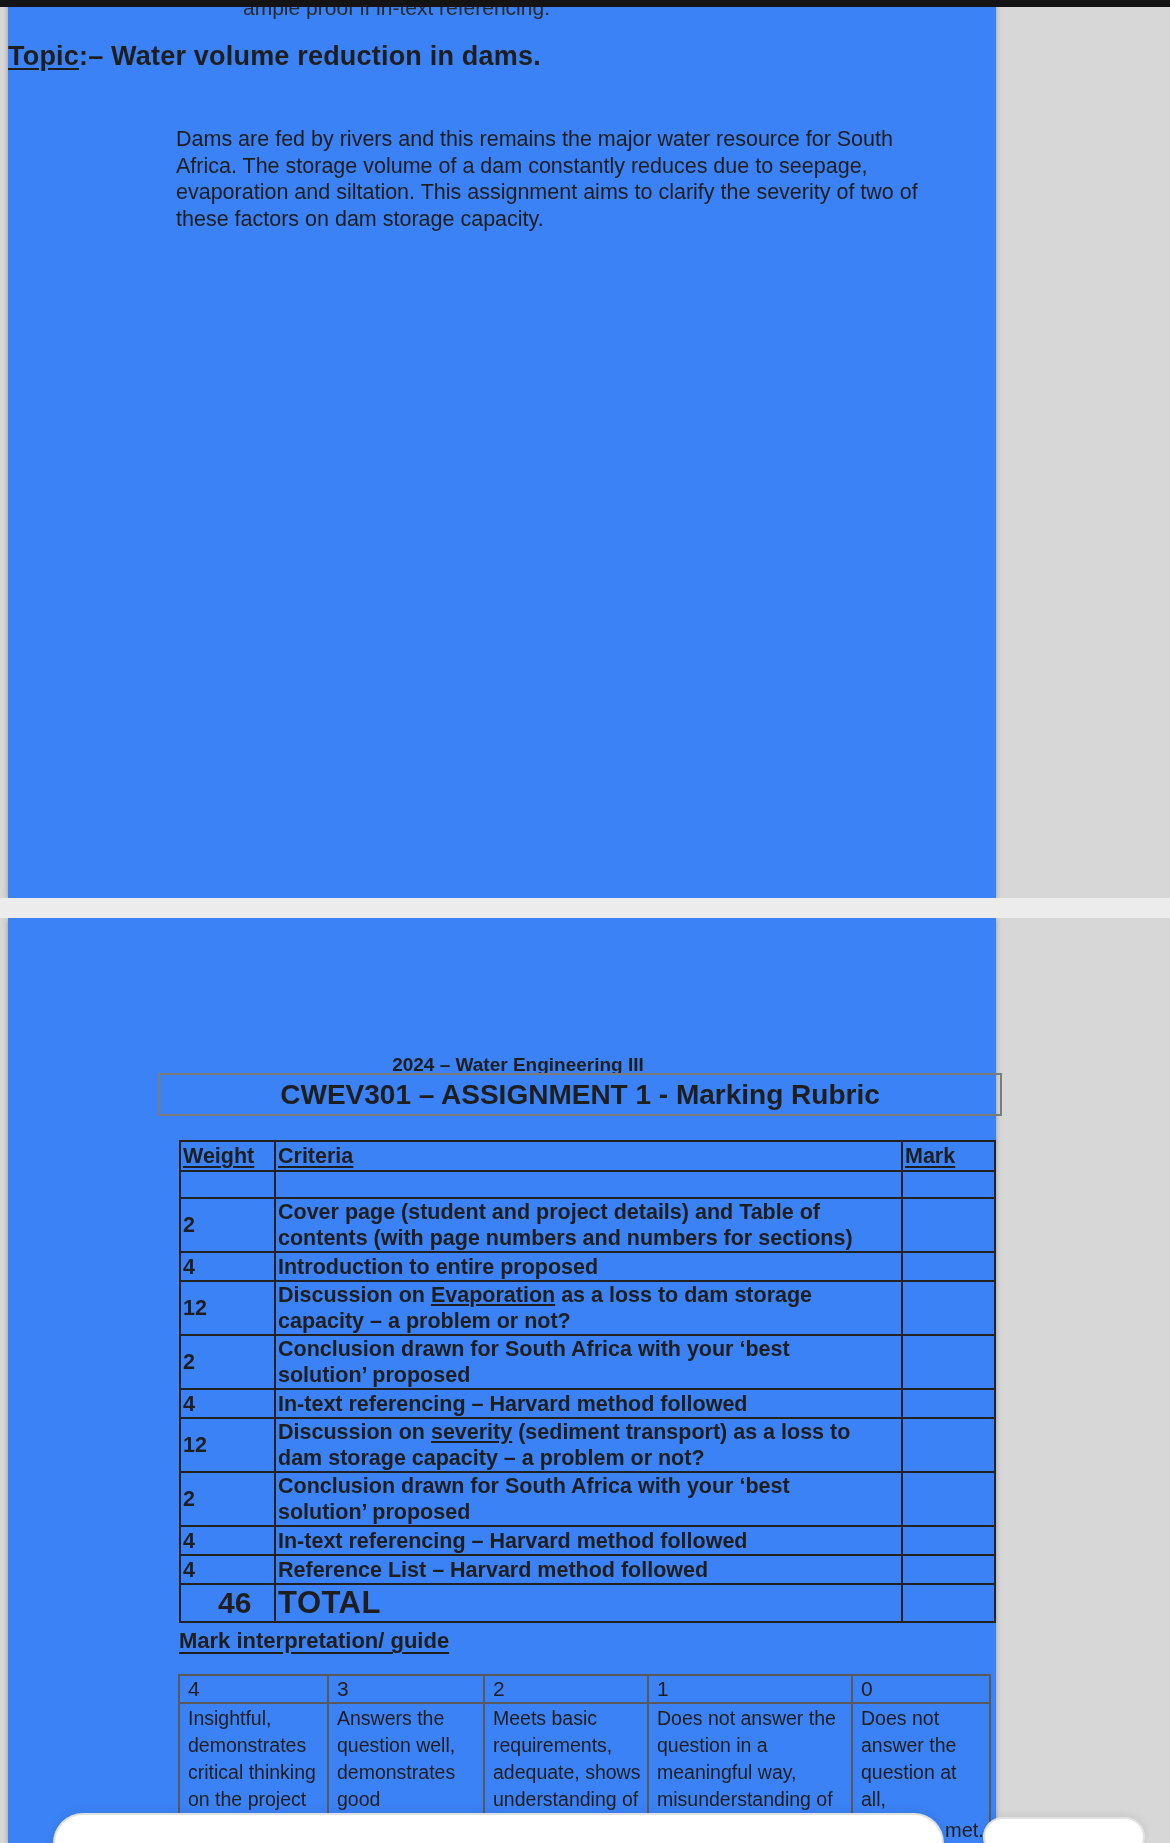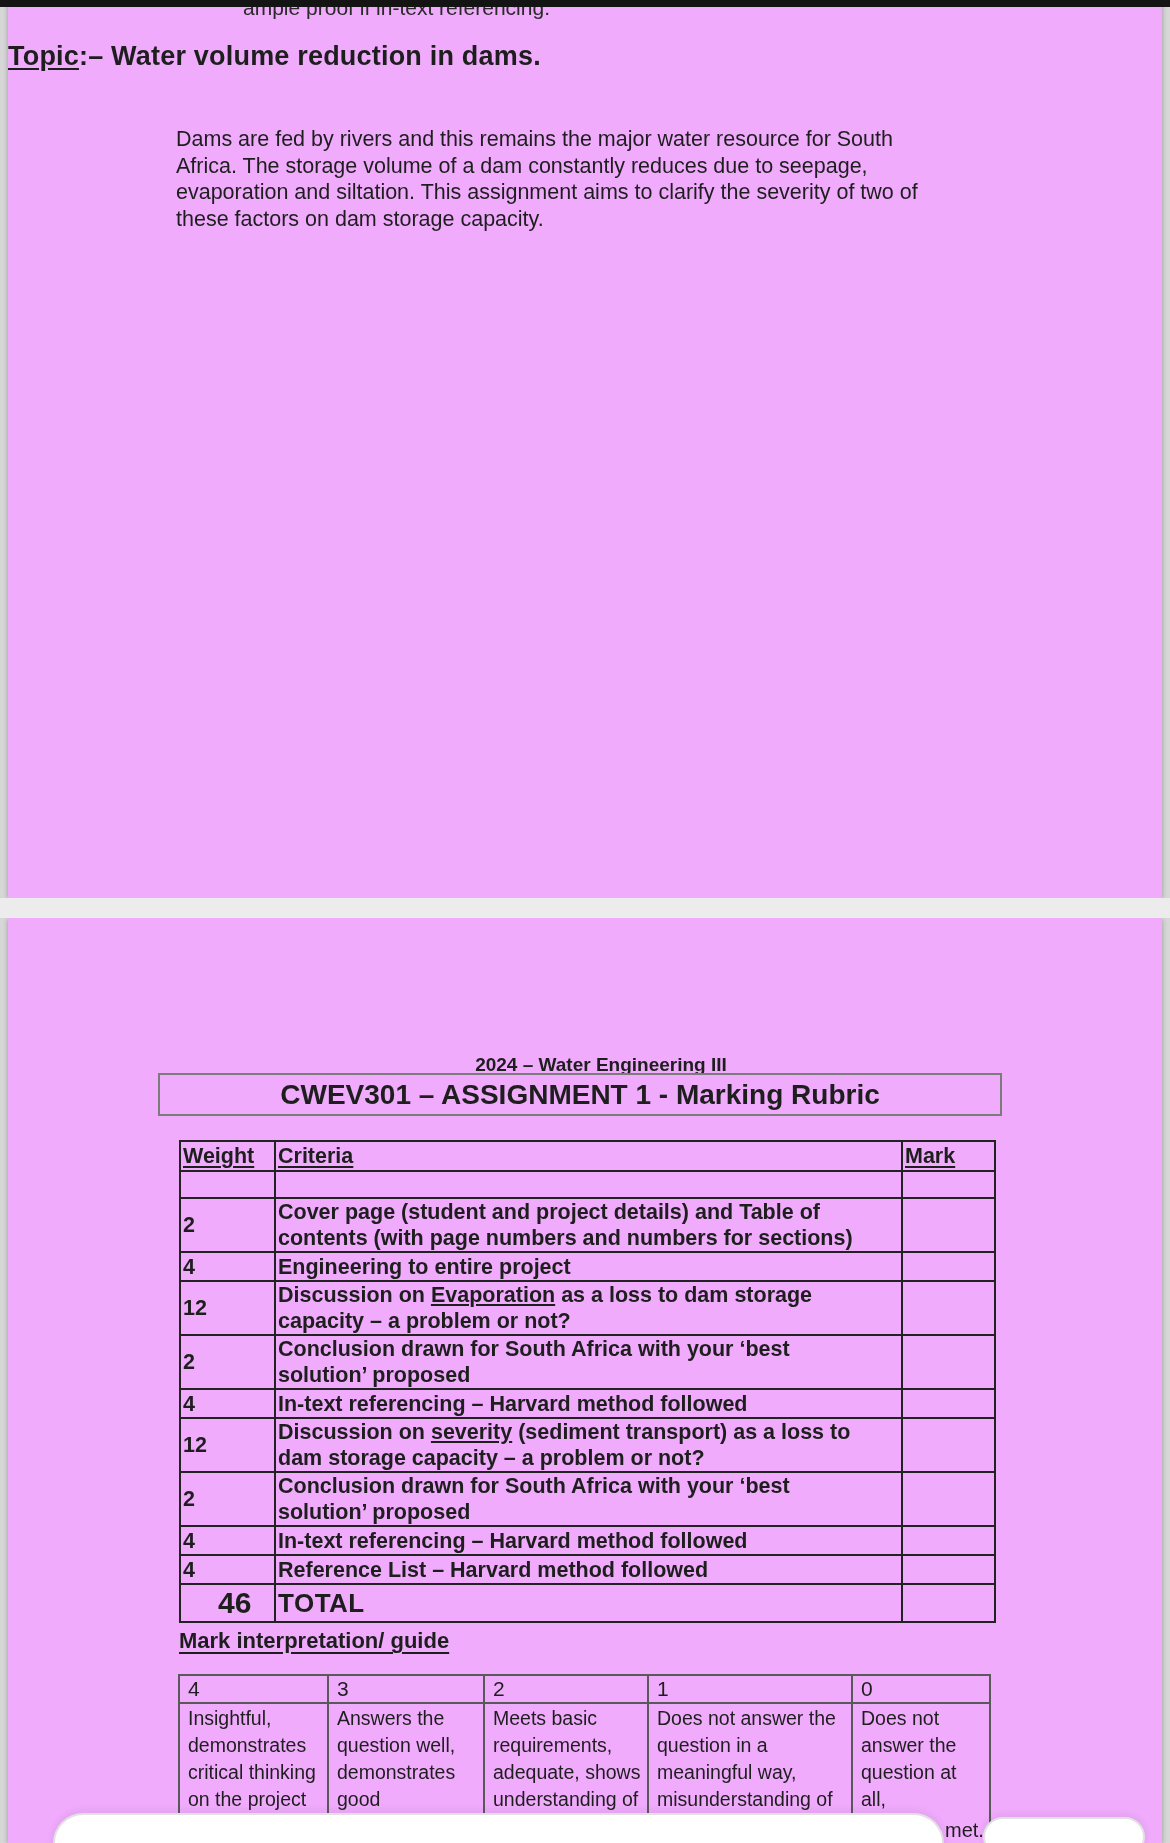--- a/index.html
+++ b/index.html
@@ -3,21 +3,21 @@
 <meta charset="utf-8">
 <style>
   html,body{margin:0;padding:0;}
   body{
     width:1170px;height:1843px;position:relative;overflow:hidden;
     background:#d7d7d7;
     font-family:"Liberation Sans",sans-serif;
     color:#1e1e1e;
   }
   .topbar{position:absolute;left:0;top:0;width:1170px;height:7px;background:#141414;z-index:30;}
-  .page{position:absolute;left:8px;width:1154px;background:#f0abfc;
+  .page{position:absolute;left:8px;width:988px;background:#3b82f6;
         box-shadow:0 1px 5px rgba(0,0,0,0.30);}
   #page1{top:0;height:898px;}
   #page2{top:918px;height:925px;}
   .page-gap{position:absolute;left:0;top:898px;width:1170px;height:20px;background:#ececec;z-index:1;}
 
   
   .clipped-line{position:absolute;left:235px;top:-4px;font-size:21px;color:#2a2a2a;}
   .topic{position:absolute;left:0;top:41px;width:100%;text-align:left;
          font-size:27px;font-weight:bold;letter-spacing:0.2px;}
   .topic u{text-underline-offset:3px;}
@@ -38,21 +38,21 @@
              line-height:26px;text-align:left;vertical-align:middle;padding:0 2px;
              overflow:hidden;}
   .rubric .crit{white-space:pre-line;}
   .rubric col.c-w{width:95px;} .rubric col.c-c{width:627px;} .rubric col.c-m{width:93px;}
   .rubric tr.r-head td{height:28px;}
   .rubric tr.r-head td span{text-decoration:underline;text-underline-offset:3px;}
   .rubric tr.r-empty td{height:25px;}
   .rubric tr.r-single td{height:27px;}
   .rubric tr.r-total td{height:36px;}
   .rubric tr.r-total .wt{font-size:30px;padding-left:37px;}
-  .rubric tr.r-total .crit{font-size:26px;letter-spacing:0.5px;border-radius:10px;}
+  .rubric tr.r-total .crit{font-size:31px;letter-spacing:0.5px;border-radius:10px;}
 
   .guide-heading{position:absolute;left:171px;top:710px;font-size:22px;font-weight:bold;
                  text-decoration:underline;text-underline-offset:4px;}
   .guide{position:absolute;left:170px;top:756px;width:811px;}
   .guide td{border:2px solid #595959;font-size:19.5px;vertical-align:top;
             text-align:left;padding:1px 6px 1px 8px;overflow:hidden;}
   .guide tr.g-head td{height:24px;font-size:21px;line-height:24px;}
   .guide tr.g-body td{white-space:pre-line;line-height:27px;height:150px;}
   .guide col.g1{width:149px;} .guide col.g2{width:156px;} .guide col.g3{width:164px;}
   .guide col.g4{width:204px;} .guide col.g5{width:138px;}
@@ -105,21 +105,21 @@
           <td class="mk"></td>
         </tr>
         <tr class="r-double">
           <td class="wt">2</td>
           <td class="crit">Cover page (student and project details) and Table of
 contents (with page numbers and numbers for sections)</td>
           <td class="mk"></td>
         </tr>
         <tr class="r-single">
           <td class="wt">4</td>
-          <td class="crit">Engineering to entire project</td>
+          <td class="crit">Introduction to entire proposed</td>
           <td class="mk"></td>
         </tr>
         <tr class="r-double">
           <td class="wt">12</td>
           <td class="crit">Discussion on <u>Evaporation</u> as a loss to dam storage
 capacity – a problem or not?</td>
           <td class="mk"></td>
         </tr>
         <tr class="r-double">
           <td class="wt">2</td>

